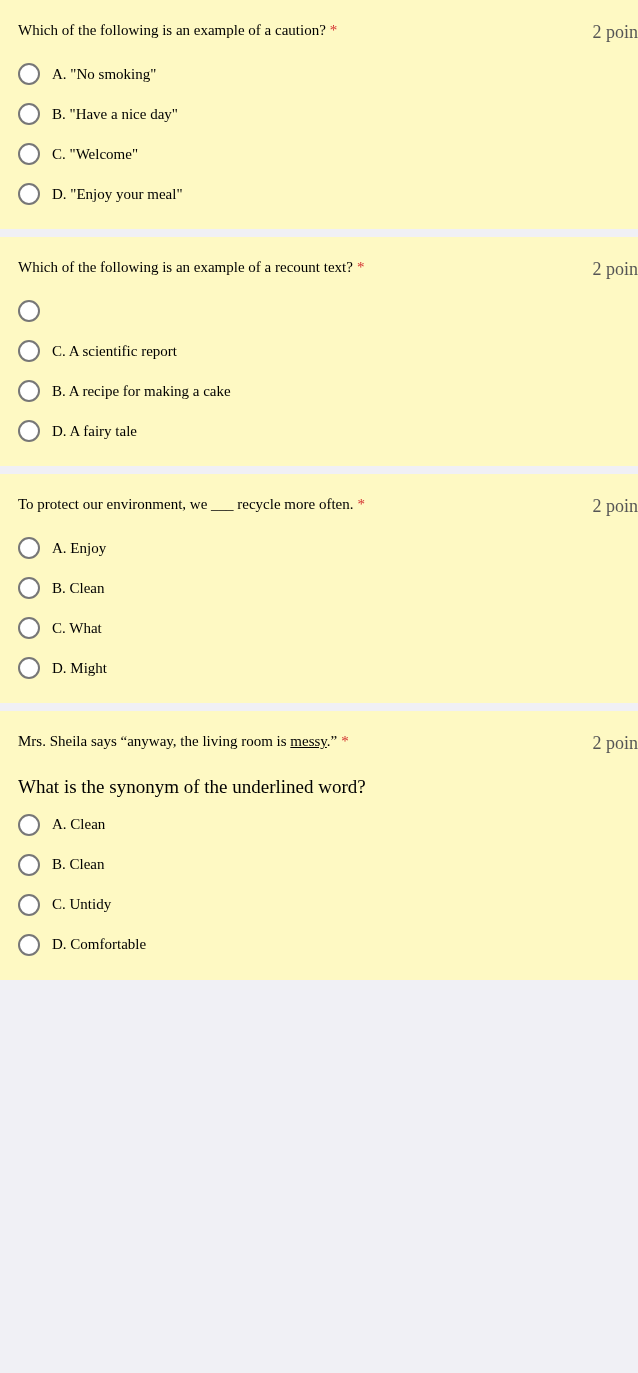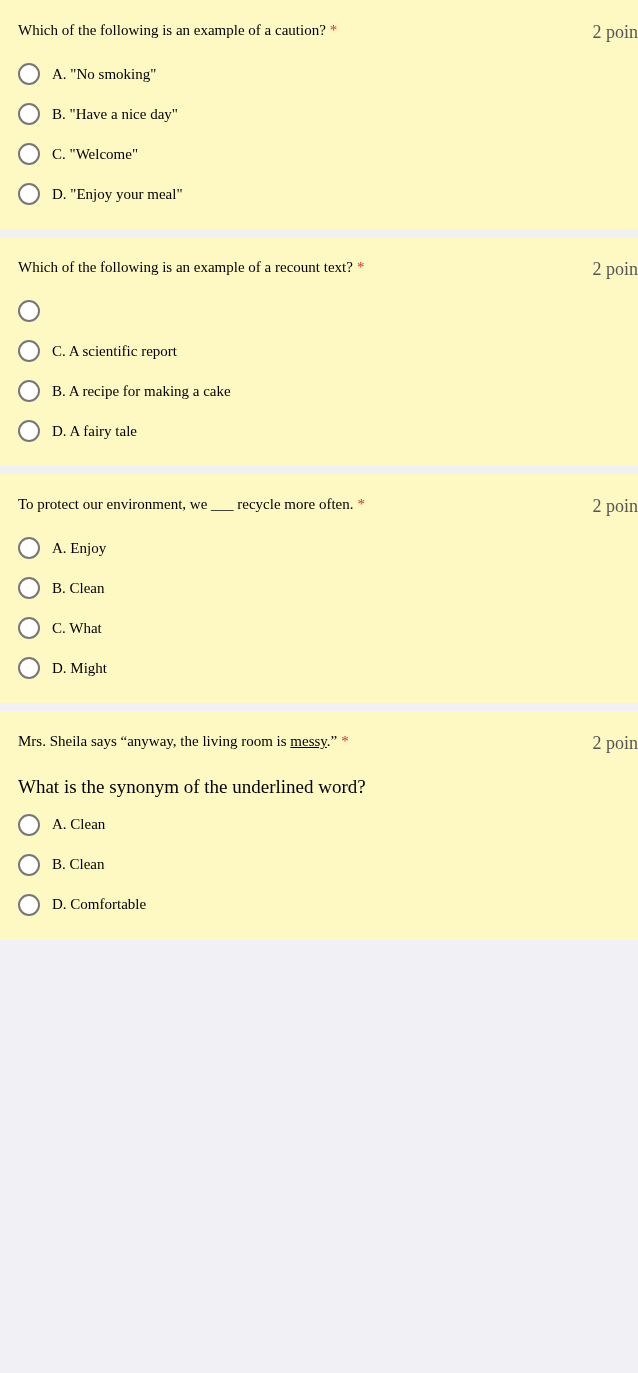--- a/index.html
+++ b/index.html
@@ -175,15 +175,19 @@
   <div class="option-row">
     <div class="radio-circle"></div>
     <span class="option-label">A. Clean</span>
   </div>
   <div class="option-row">
     <div class="radio-circle"></div>
     <span class="option-label">B. Clean</span>
   </div>
   <div class="option-row">
     <div class="radio-circle"></div>
+    <span class="option-label">C. Untidy</span>
+  </div>
+  <div class="option-row">
+    <div class="radio-circle"></div>
     <span class="option-label">D. Comfortable</span>
   </div>
 </div>
 
 </body></html>

